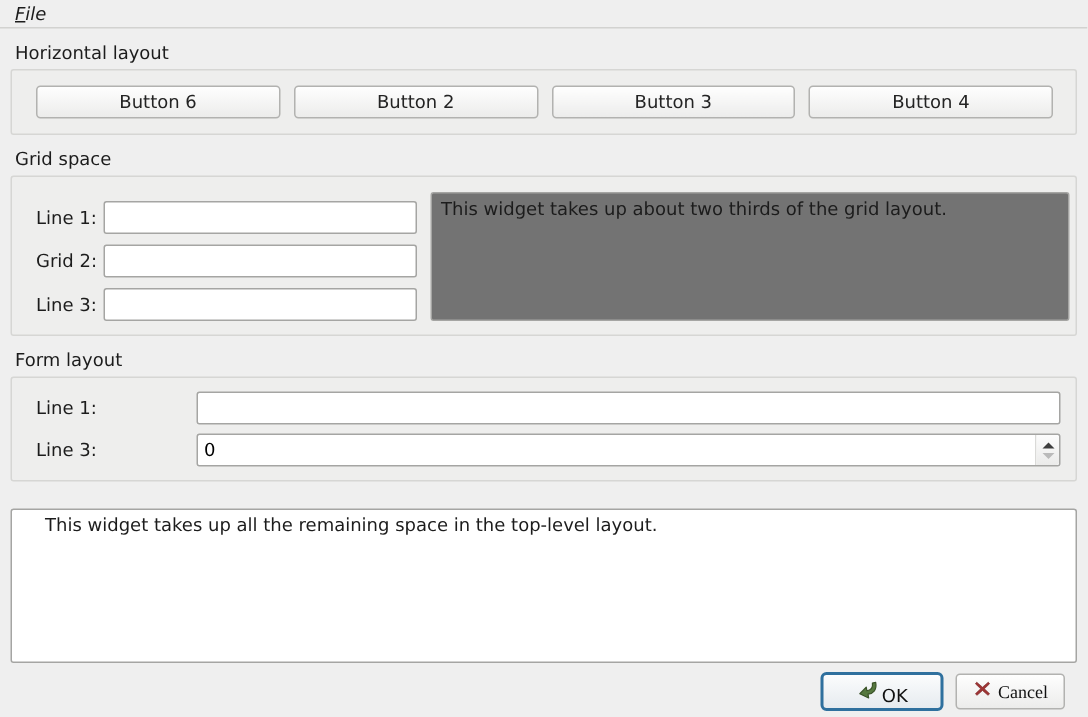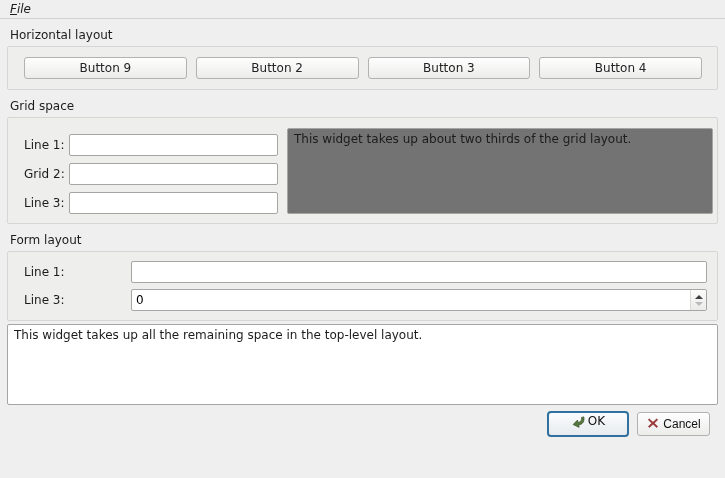--- a/index.html
+++ b/index.html
@@ -87,59 +87,59 @@
     border-bottom:4px solid #3e3e3e;
   }
   .tri-down {
     width:0; height:0;
     border-left:4px solid transparent; border-right:4px solid transparent;
     border-top:4px solid #bababa;
   }
 
   
   .bottom-text {
-    margin-top:3px; height:81px;
+    margin-top:18px; height:103px;
     border:1px solid #a5a5a3; border-radius:2px; background:#fff;
-    padding:3px 6px; line-height:1.25;
+    padding:3px 22px; line-height:1.25;
   }
 
   
   .btn-row {
     display:flex; justify-content:flex-end; align-items:center;
     gap:8px; margin-top:6px; padding-right:8px;
   }
   .ok-btn {
-    display:inline-flex; align-items:flex-start; justify-content:center; gap:1px;
+    display:inline-flex; align-items:flex-end; justify-content:center; gap:1px;
     min-width:82px; height:26px;
     border:2px solid #2f709e; border-radius:4px;
     background:linear-gradient(#fbfcfd,#e6ebef);
     font-family:inherit; font-size:12px; color:#111; cursor:default;
   }
   .cancel-btn {
     display:inline-flex; align-items:center; justify-content:center; gap:3px;
     min-width:73px; height:24px;
     border:1px solid #b2b2b0; border-radius:3px;
     background:linear-gradient(#fefefe,#ececeb);
-    font-family:Liberation Sans, sans-serif; font-size:12px; color:#111; cursor:default;
+    font-family:Liberation Serif, serif; font-size:12px; color:#111; cursor:default;
   }
   .btn-icon { display:inline-block; flex:0 0 auto; }
 </style>
 </head>
 <body>
 
 <div class="menubar">
   <div class="menu-item"><span class="mnemonic">F</span><span>ile</span></div>
 </div>
 
 <div class="content">
 
   <div class="group">
     <div class="group-title">Horizontal layout</div>
     <div class="frame hframe">
-      <button class="qbtn">Button 9</button>
+      <button class="qbtn">Button 6</button>
       <button class="qbtn">Button 2</button>
       <button class="qbtn">Button 3</button>
       <button class="qbtn">Button 4</button>
     </div>
   </div>
 
   <div class="group">
     <div class="group-title">Grid space</div>
     <div class="frame gframe">
       <div class="gleft">

